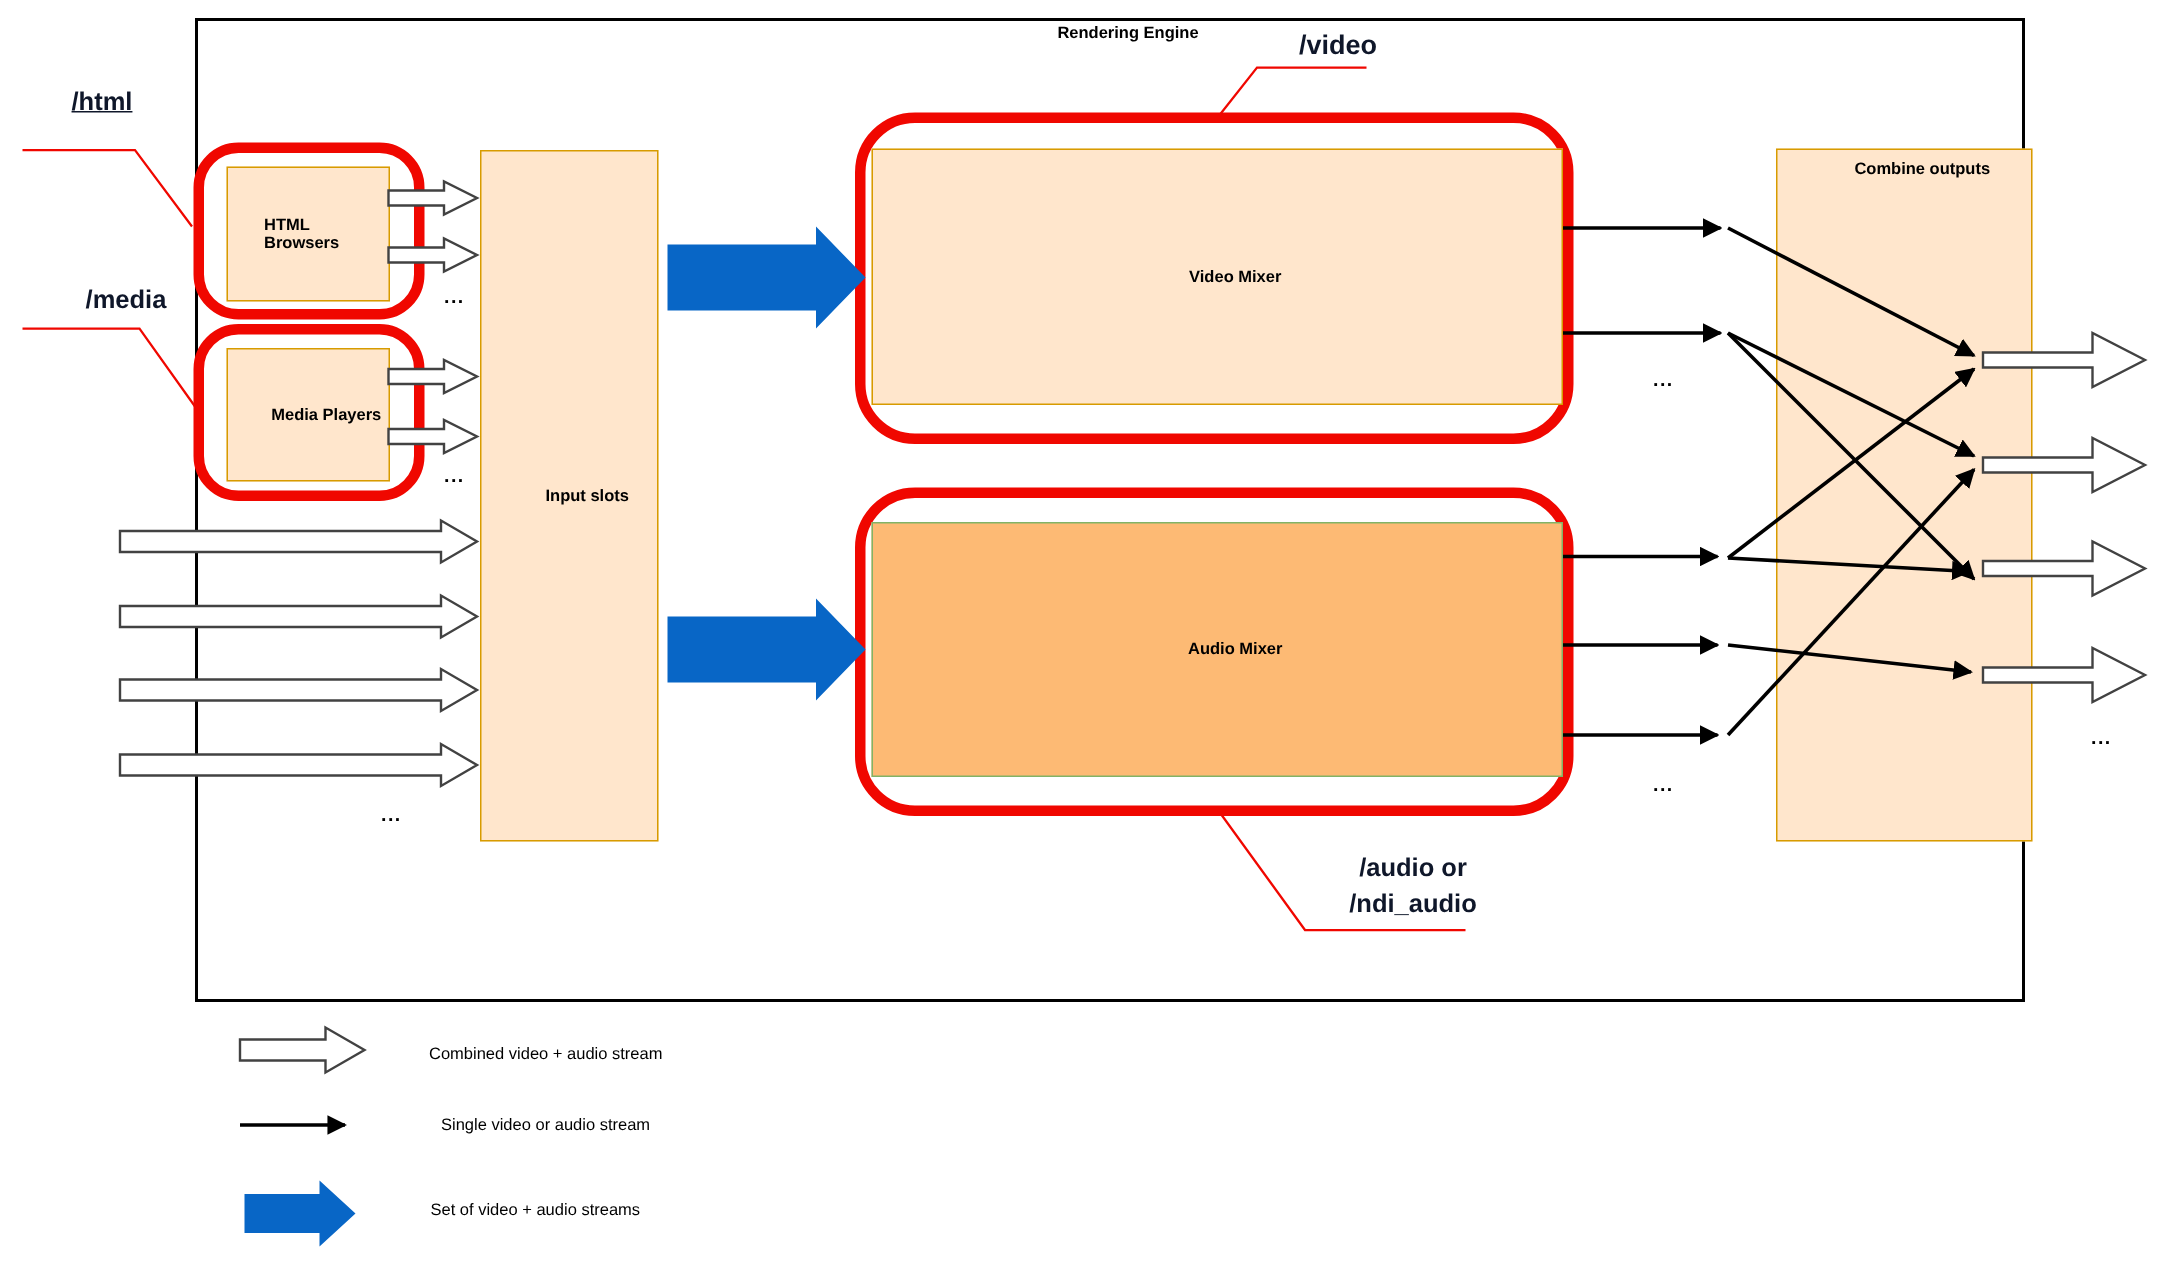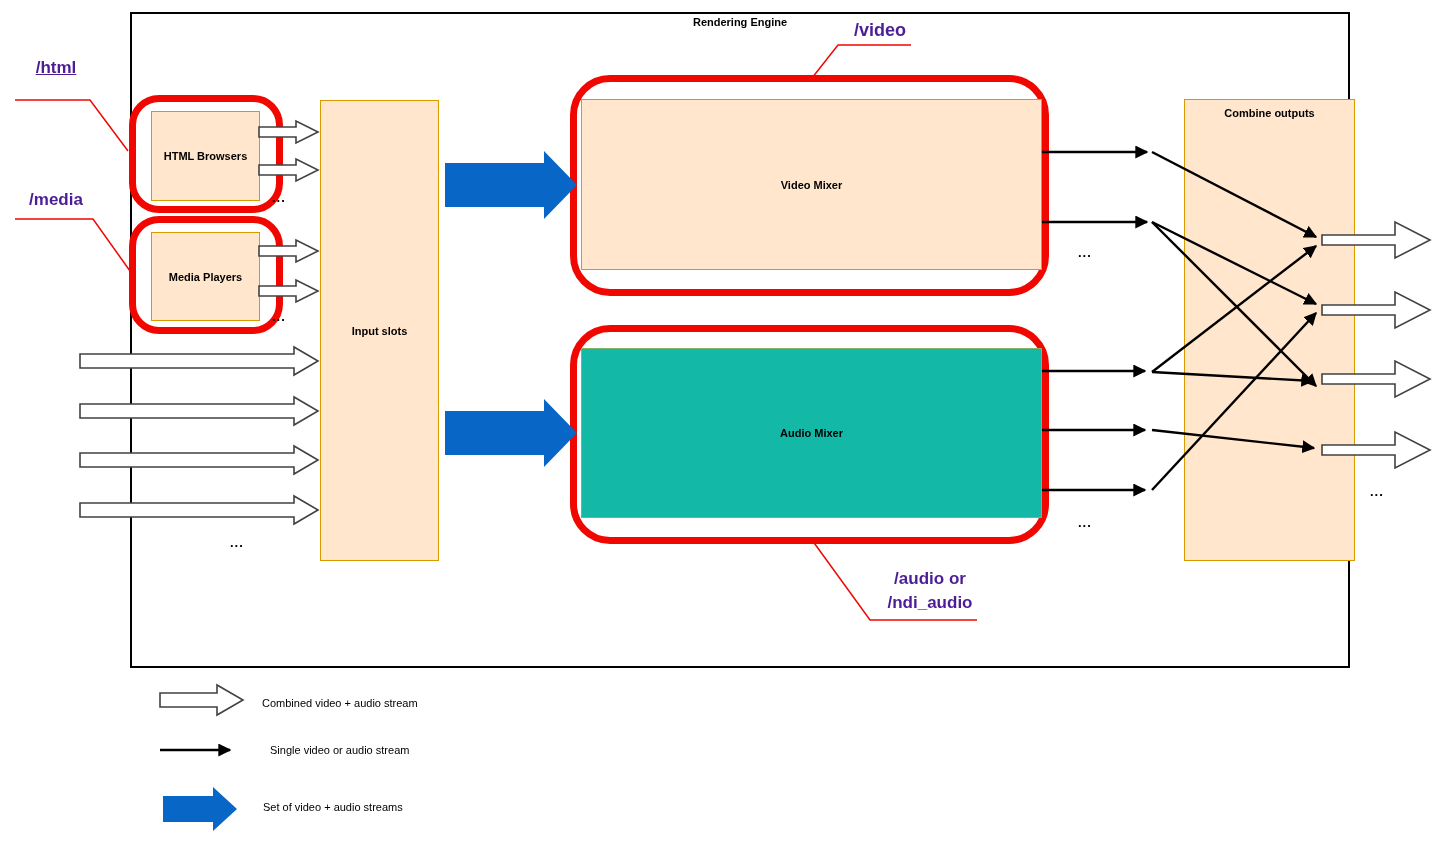--- a/index.html
+++ b/index.html
@@ -5,64 +5,64 @@
   * { margin: 0; padding: 0; box-sizing: border-box; }
   html, body { background: #ffffff; }
   body { font-family: "Liberation Sans", sans-serif; }
   .canvas {
     position: relative;
     width: 1441px;
     height: 846px;
     background: #ffffff;
     overflow: hidden;
   }
-  .abs { position: absolute; }
+  .abs { position: absolute; padding-left: 24px; }
   .outer-box {
     left: 130px; top: 12px; width: 1220px; height: 656px;
     border: 2px solid #000000;
     background: transparent;
   }
   .engine-title {
     left: 130px; top: 16px; width: 1220px;
     text-align: center;
     font-size: 11px; font-weight: bold; color: #000;
   }
   .red-group {
     border: 7px solid #f00700;
     background: transparent;
   }
   .node {
     background: #ffe6cc;
     border: 1px solid #d79b00;
     display: flex; align-items: center; justify-content: center;
     font-size: 11px; font-weight: bold; color: #000;
-    text-align: center;
+    text-align: left;
   }
-  .node.green { background: #14b8a6; border-color: #82b366; }
+  .node.green { background: #fdba74; border-color: #82b366; }
   .hb-red  { left: 129px; top: 95px;  width: 154px; height: 118px; border-radius: 30px; }
   .hb-box  { left: 151px; top: 111px; width: 109px; height: 90px; }
   .mp-red  { left: 129px; top: 216px; width: 154px; height: 118px; border-radius: 30px; }
   .mp-box  { left: 151px; top: 232px; width: 109px; height: 89px; }
   .slots-box { left: 320px; top: 100px; width: 119px; height: 461px; }
   .vm-red  { left: 570px; top: 75px;  width: 479px; height: 221px; border-radius: 40px; }
   .vm-box  { left: 581px; top: 99px;  width: 461px; height: 171px; }
   .am-red  { left: 570px; top: 325px; width: 479px; height: 219px; border-radius: 40px; }
   .am-box  { left: 581px; top: 348px; width: 461px; height: 170px; }
   .combine-box {
     left: 1152px; top: 99px; width: 171px; height: 462px;
     background: #ffe6cc; border: 1px solid #d79b00;
     text-align: center; padding-top: 7px;
     font-size: 11px; font-weight: bold; color: #000; margin-left: 32px;
   }
   .red-label {
-    color: #4c1d95; font-weight: bold; font-size: 17px;
+    color: #0f172a; font-weight: bold; font-size: 17px;
     text-align: center; white-space: nowrap;
   }
   .lbl-html  { left: 16px;  top: 58px;  width: 80px; text-decoration: underline; }
-  .lbl-media { left: 16px;  top: 190px; width: 80px; text-align: center; }
+  .lbl-media { left: 32px;  top: 190px; width: 80px; text-align: center; }
   .lbl-video { left: 840px; top: 20px;  width: 80px; font-size: 18px; }
   .lbl-audio { left: 855px; top: 567px; width: 150px; line-height: 24px; }
   .ellipsis {
     font-size: 13px; font-weight: bold; color: #000; letter-spacing: 1px;
   }
   .e1 { left: 272px;  top: 190px; }
   .e2 { left: 272px;  top: 309px; }
   .e3 { left: 230px;  top: 535px; }
   .e4 { left: 1078px; top: 245px; }
   .e5 { left: 1078px; top: 515px; }

